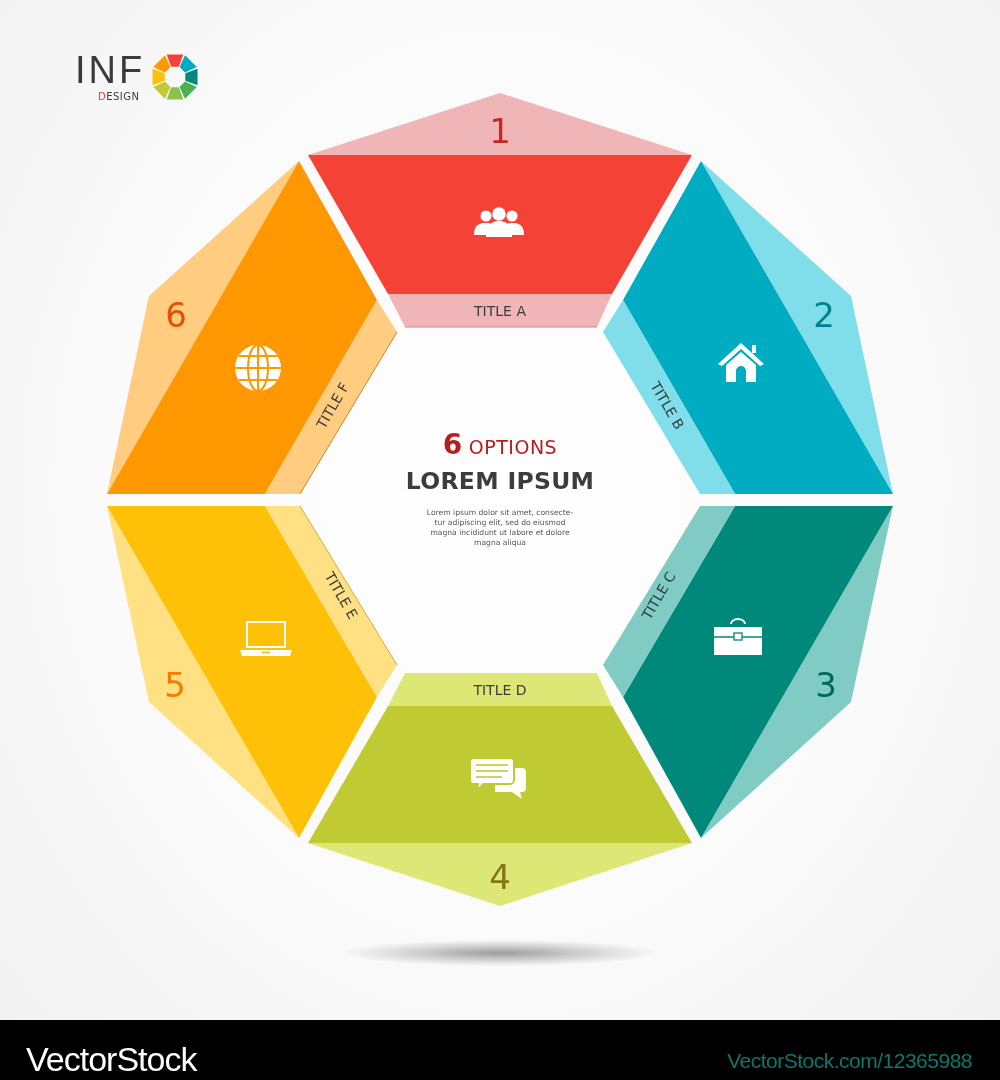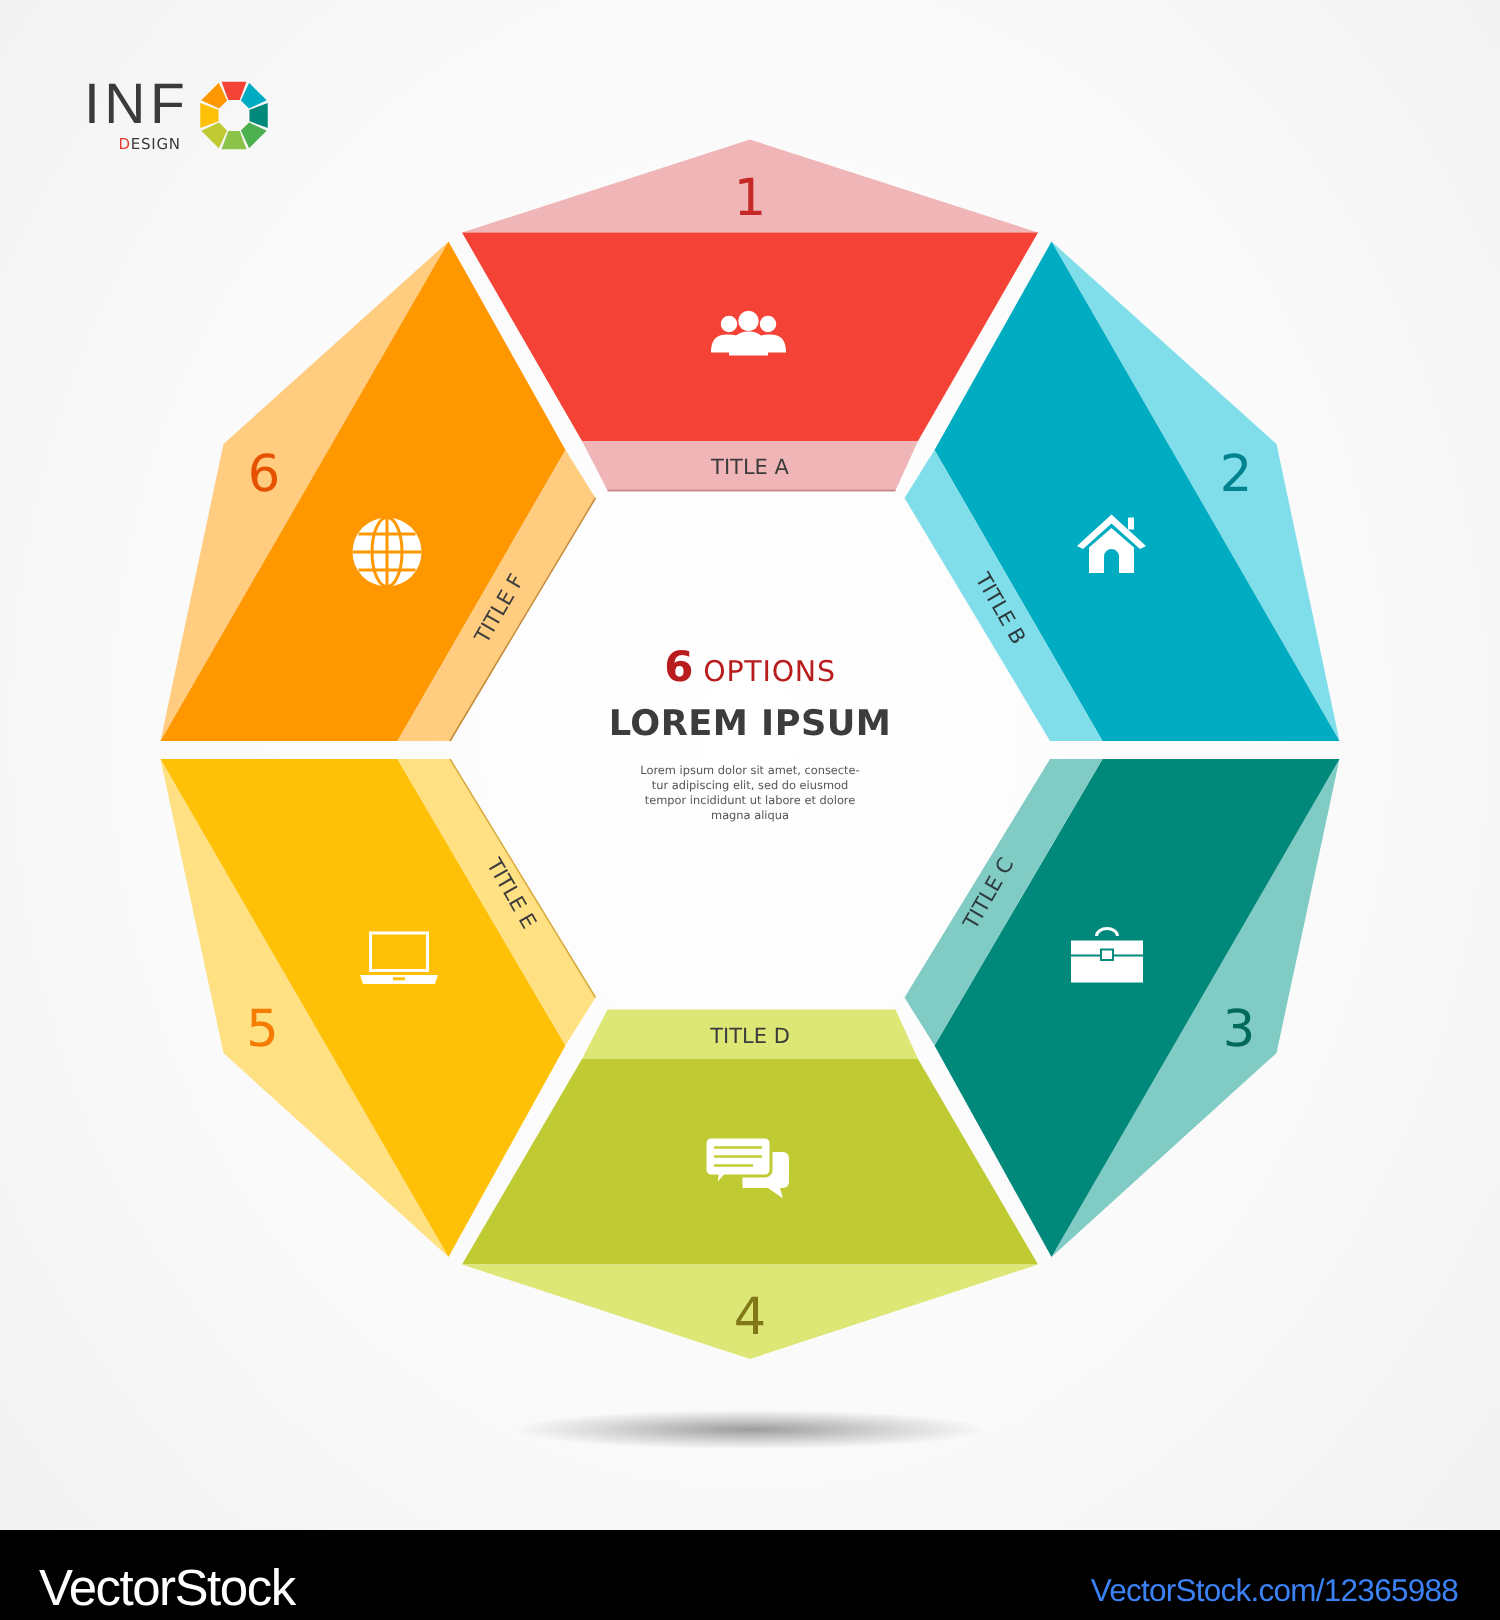--- a/index.html
+++ b/index.html
@@ -1,34 +1,34 @@
 <!DOCTYPE html>
 <html><head>
 <meta charset="utf-8">
 <style>
   html, body { margin: 0; padding: 0; }
   body {
     width: 1000px; height: 1080px; position: relative; overflow: hidden;
     background: radial-gradient(ellipse at 50% 45%, #ffffff 0%, #fafafa 55%, #f1f1f1 100%);
     font-family: "DejaVu Sans", sans-serif;
   }
-  .logo { position: absolute; left: 56px; top: 50px; width: 130px; height: 60px; }
+  .logo { position: absolute; left: 75px; top: 50px; width: 130px; height: 60px; }
   .logo-inf { position: absolute; left: 0; top: 0; font-family: "Liberation Sans", sans-serif; font-size: 38px; letter-spacing: 3px; color: #3a3a3a; font-weight: 400; line-height: 40px; }
   .logo-design { position: absolute; left: 23px; top: 38px; font-family: "DejaVu Sans", sans-serif; font-size: 10px; color: #3a3a3a; line-height: 18px; letter-spacing: 0.5px; }
   .logo-design .d { color: #e53b2f; }
   .logo-wheel { position: absolute; left: 74px; top: 1px; }
   svg.diagram { position: absolute; left: 0; top: 0; }
   .center-block { position: absolute; left: 360px; top: 430px; width: 280px; text-align: center; }
   .options-line { font-family: "DejaVu Sans", sans-serif; color: #b91c1c; font-size: 19px; line-height: 30px; letter-spacing: 0.5px; }
   .options-num { font-size: 28px; font-weight: bold; margin-right: 6px; }
   .main-title { font-family: "DejaVu Sans", sans-serif; font-weight: bold; color: #3c3c3c; font-size: 23.5px; letter-spacing: 0.3px; margin-top: 2px; line-height: 34px; text-align: center; }
   .body-text { font-family: "DejaVu Sans", sans-serif; color: #555; font-size: 7.6px; line-height: 10px; margin: 10px auto 0; width: 190px; }
   .footer { position: absolute; left: 0; top: 1020px; width: 1000px; height: 80px; background: #000; }
   .footer-brand { position: absolute; left: 26px; top: 20px; color: #fff; font-family: "Liberation Sans", sans-serif; font-size: 34px; letter-spacing: -1px; }
-  .footer-url { position: absolute; right: 28px; top: 29px; color: #3b82f6; font-family: "Liberation Sans", sans-serif; font-size: 21px; letter-spacing: -0.5px; }
+  .footer-url { position: absolute; right: 28px; top: 29px; color: #0f766e; font-family: "Liberation Sans", sans-serif; font-size: 21px; letter-spacing: -0.5px; }
   .shadow { position: absolute; left: 345px; top: 940px; width: 310px; height: 26px; border-radius: 50%;
     background: radial-gradient(ellipse at center, rgba(80,80,80,0.55) 0%, rgba(120,120,120,0.25) 45%, rgba(200,200,200,0) 72%); }
   .seg-text { font-family: "DejaVu Sans", sans-serif; }
 </style>
 </head>
 <body>
 
 <div class="logo">
   <div class="logo-inf">INF</div>
   <svg class="logo-wheel" width="52" height="52" viewBox="-26 -26 52 52">
@@ -140,21 +140,21 @@
 </svg>
 
 <div class="center-block">
   <div class="options-line">
     <span class="options-num">6</span><span>OPTIONS</span>
   </div>
   <div class="main-title">LOREM IPSUM</div>
   <div class="body-text">
     <div>Lorem ipsum dolor sit amet, consecte-</div>
     <div>tur adipiscing elit, sed do eiusmod</div>
-    <div>tempor incididunt ut labore et dolore</div>
+    <div>magna incididunt ut labore et dolore</div>
     <div>magna aliqua</div>
   </div>
 </div>
 
 <div class="shadow"></div>
 
 <div class="footer">
   <div class="footer-brand">VectorStock</div>
   <div class="footer-url">VectorStock.com/12365988</div>
 </div>

